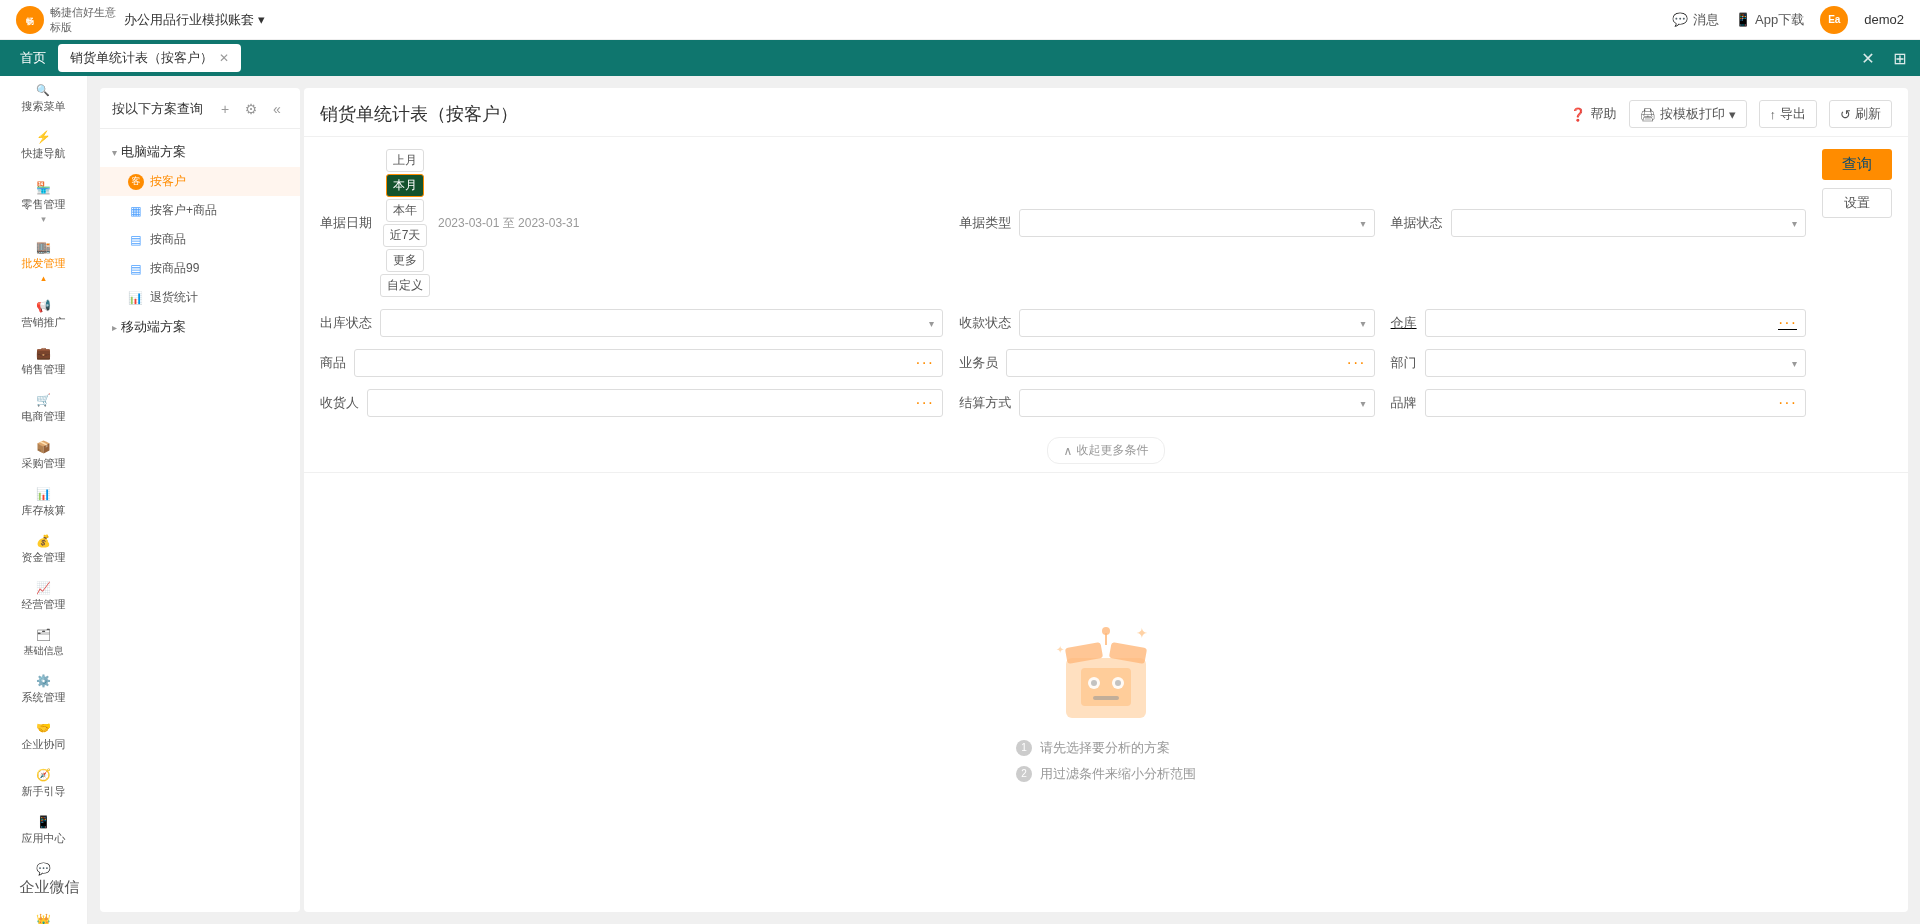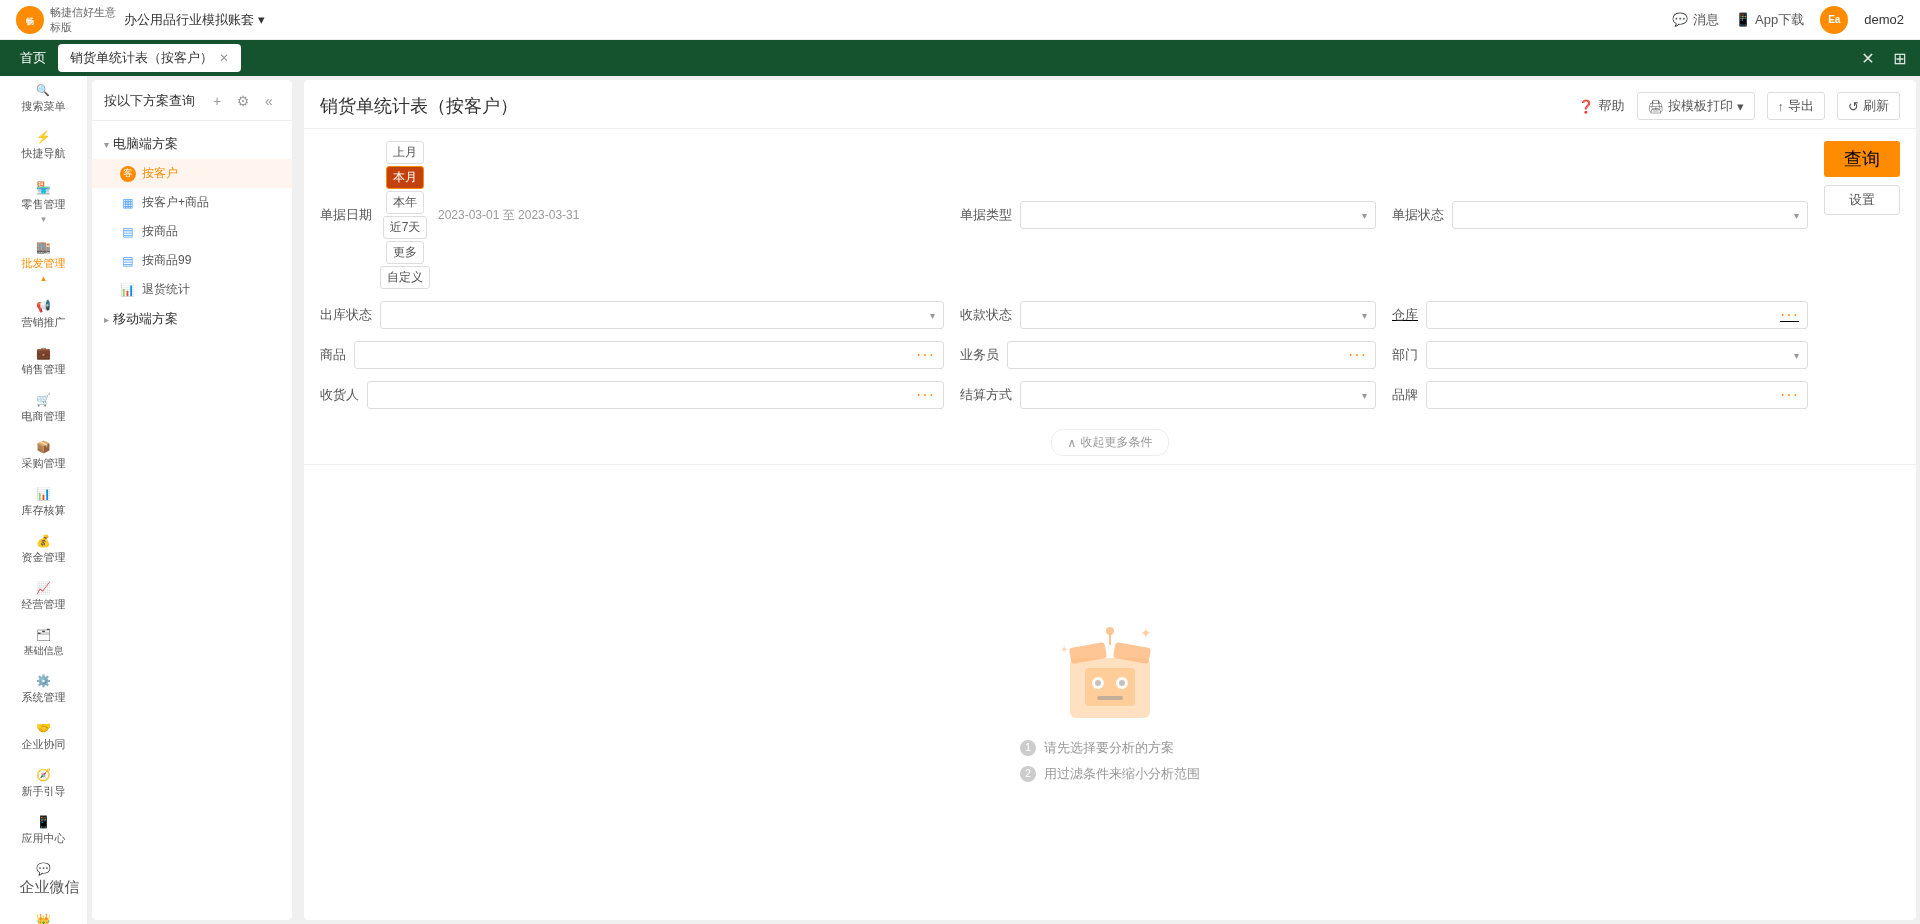--- a/index.html
+++ b/index.html
@@ -73,21 +73,21 @@
       align-items: center;
       justify-content: center;
       color: white;
       font-size: 11px;
       overflow: hidden;
     }
 
     
     .tab-bar {
       height: 36px;
-      background: #14532d;
+      background: #0f766e;
       display: flex;
       align-items: center;
       padding: 0 8px;
       flex-shrink: 0;
     }
     .tab-item {
       height: 28px;
       padding: 0 12px;
       display: flex;
       align-items: center;
@@ -182,22 +182,22 @@
       overflow: hidden;
       background: #f0f0f0;
     }
 
     
     .page-content {
       flex: 1;
       display: flex;
       overflow: hidden;
       background: #f0f0f0;
-      gap: 12px;
-      padding: 4px;
+      gap: 4px;
+      padding: 12px;
     }
 
     
     .scheme-panel {
       width: 200px;
       background: white;
       border-radius: 4px;
       flex-shrink: 0;
       overflow-y: auto;
     }
@@ -450,25 +450,25 @@
     .filter-right-actions {
       display: flex;
       flex-direction: column;
       gap: 8px;
       padding: 12px 16px 12px 0;
       justify-content: flex-start;
     }
     .btn-query {
       padding: 6px 20px;
       background: #ff8c00;
-      color: #000000;
+      color: #0c4a6e;
       border: none;
       border-radius: 3px;
       cursor: pointer;
-      font-size: 18px;
+      font-size: 15px;
       white-space: nowrap;
     }
     .btn-settings {
       padding: 5px 16px;
       background: white;
       color: #555;
       border: 1px solid #ddd;
       border-radius: 3px;
       cursor: pointer;
       font-size: 13px;
@@ -728,21 +728,21 @@
 
         <div style="display:flex;">
           <div class="filter-fields">
 
             <div class="filter-row">
               <div class="filter-item" style="flex:1.5;">
                 <span class="filter-label">单据日期</span>
                 <div class="filter-control">
                   <div class="date-quick-btns">
                     <button class="date-quick-btn">上月</button>
-                    <button class="date-quick-btn active" style="background:#c2410c;border-color:#ff8c00;color:white;">本月</button>
+                    <button class="date-quick-btn active" style="background:#14532d;border-color:#ff8c00;color:white;">本月</button>
                     <button class="date-quick-btn">本年</button>
                     <button class="date-quick-btn">近7天</button>
                     <button class="date-quick-btn">更多</button>
                     <button class="date-quick-btn">自定义</button>
                   </div>
                   <span class="date-range">2023-03-01 至 2023-03-31</span>
                 </div>
               </div>
               <div class="filter-item" style="flex:1;">
                 <span class="filter-label">单据类型</span>

